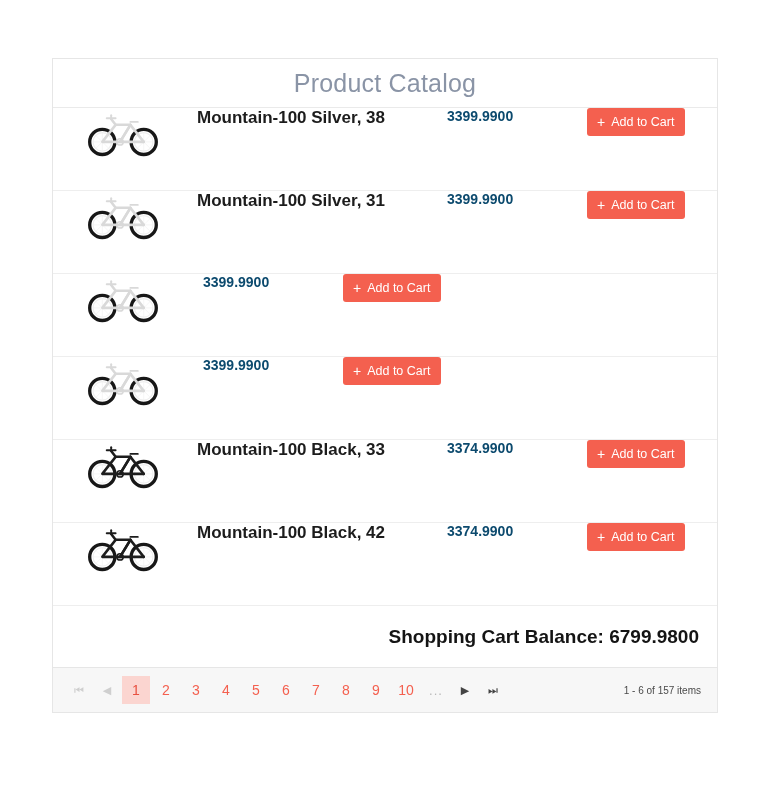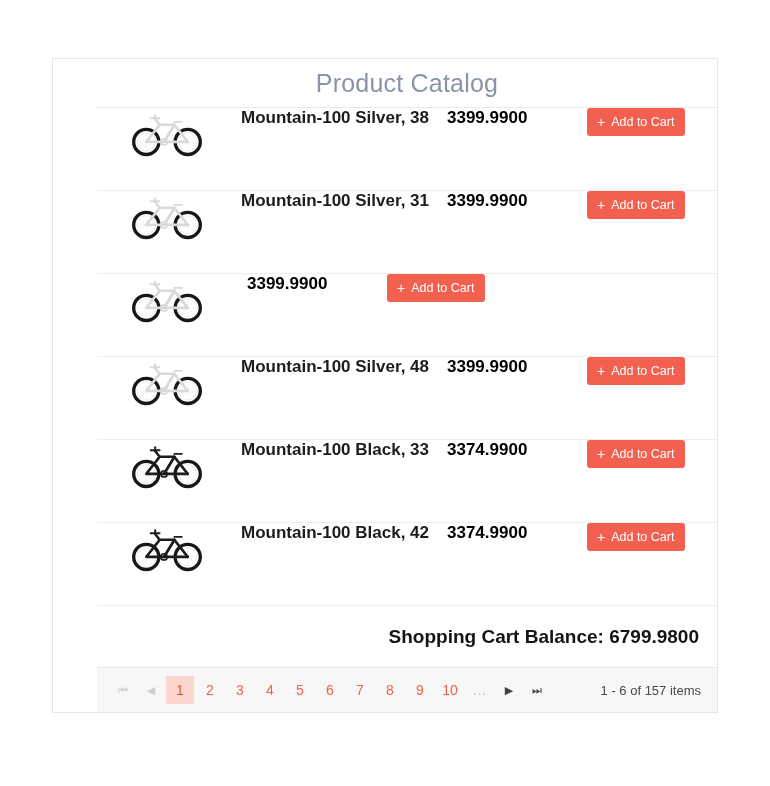--- a/index.html
+++ b/index.html
@@ -20,21 +20,20 @@
   }
 
   .catalog-card {
     position: absolute;
     left: 52px;
     top: 58px;
     width: 666px;
     border: 1px solid #e6e6e6;
     background: #ffffff;
     box-sizing: border-box;
-    padding-left: 44px;
   }
 
   
   .catalog-header {
     height: 48px;
     display: flex;
     align-items: center;
     justify-content: center;
     border-bottom: 1px solid #eaeaea;
     background: #ffffff;
@@ -67,23 +66,23 @@
     flex: 1 1 auto;
     font-size: 17px;
     font-weight: bold;
     color: #1c1c1c;
     padding-left: 4px;
     white-space: nowrap;
   }
   .cell-price {
     width: 150px;
     flex: 0 0 150px;
-    font-size: 17px;
+    font-size: 14px;
     font-weight: bold;
-    color: #000000;
+    color: #0c4a6e;
     text-align: left;
     padding-left: 10px;
     box-sizing: border-box;
   }
   .cell-action {
     width: 130px;
     flex: 0 0 130px;
     display: flex;
     align-items: center;
     justify-content: flex-start;
@@ -144,21 +143,21 @@
     padding: 0 16px 0 12px;
     box-sizing: border-box;
   }
   .pager-left {
     display: flex;
     align-items: center;
     gap: 0px;
   }
   .pager-right {
     margin-left: auto;
-    font-size: 13px;
+    font-size: 10px;
     color: #4a4a4a;
   }
 
   .pg {
     min-width: 28px;
     height: 28px;
     display: inline-flex;
     align-items: center;
     justify-content: center;
     font-size: 14px;
@@ -377,21 +376,20 @@
     <g fill="none" stroke="#d9d9d9" stroke-width="2.6" stroke-linecap="round">
       <path d="M28 13 L40 13"></path>
       <path d="M60 18 L70 18"></path>
       <path d="M34 14 L34 9"></path>
     </g>
     <circle cx="46" cy="45" r="4.2" fill="none" stroke="#d9d9d9" stroke-width="2.2"></circle>
     <circle cx="46" cy="45" r="1.4" fill="#d9d9d9"></circle>
   </svg>
             </span>
     </div>
-    <div class="cell-name">Mountain-100 Silver, 48</div>
     <div class="cell-price">3399.9900</div>
     <div class="cell-action">
       <button class="add-cart-btn">
         <span class="plus">+</span>
         <span>Add to Cart</span>
       </button>
     </div>
         </div>
         <div class="product-row">
     <div class="cell-thumb">

